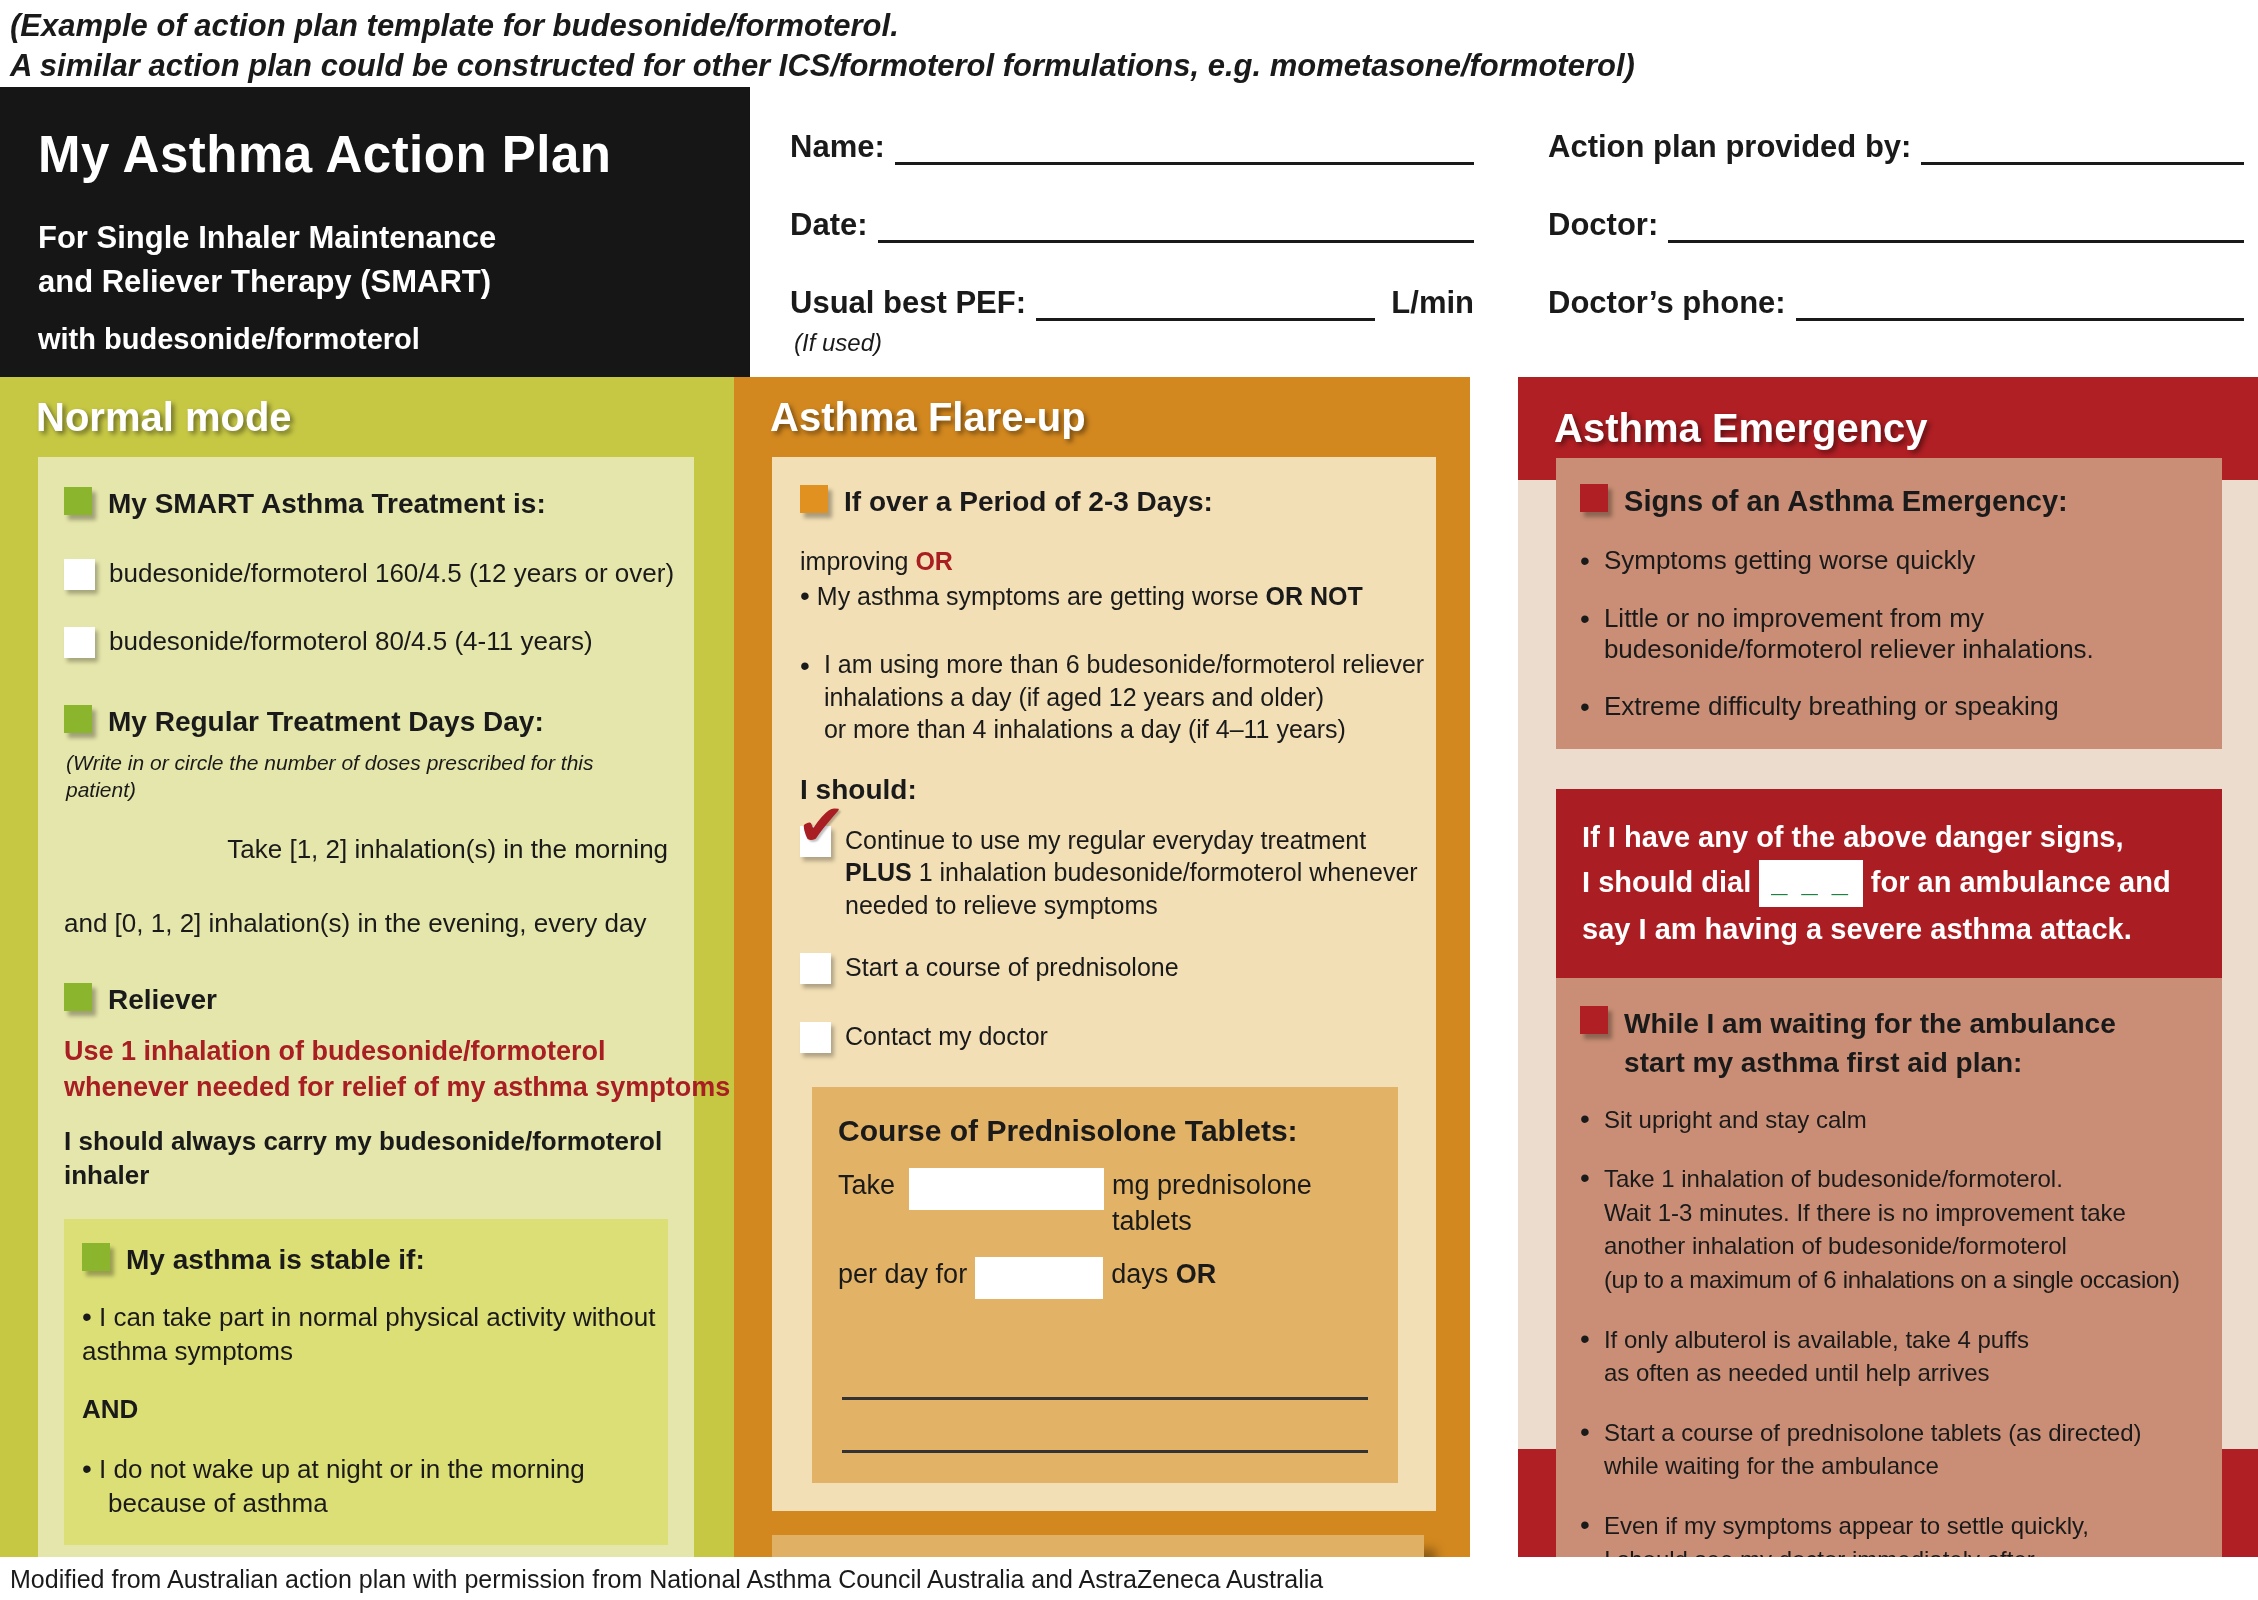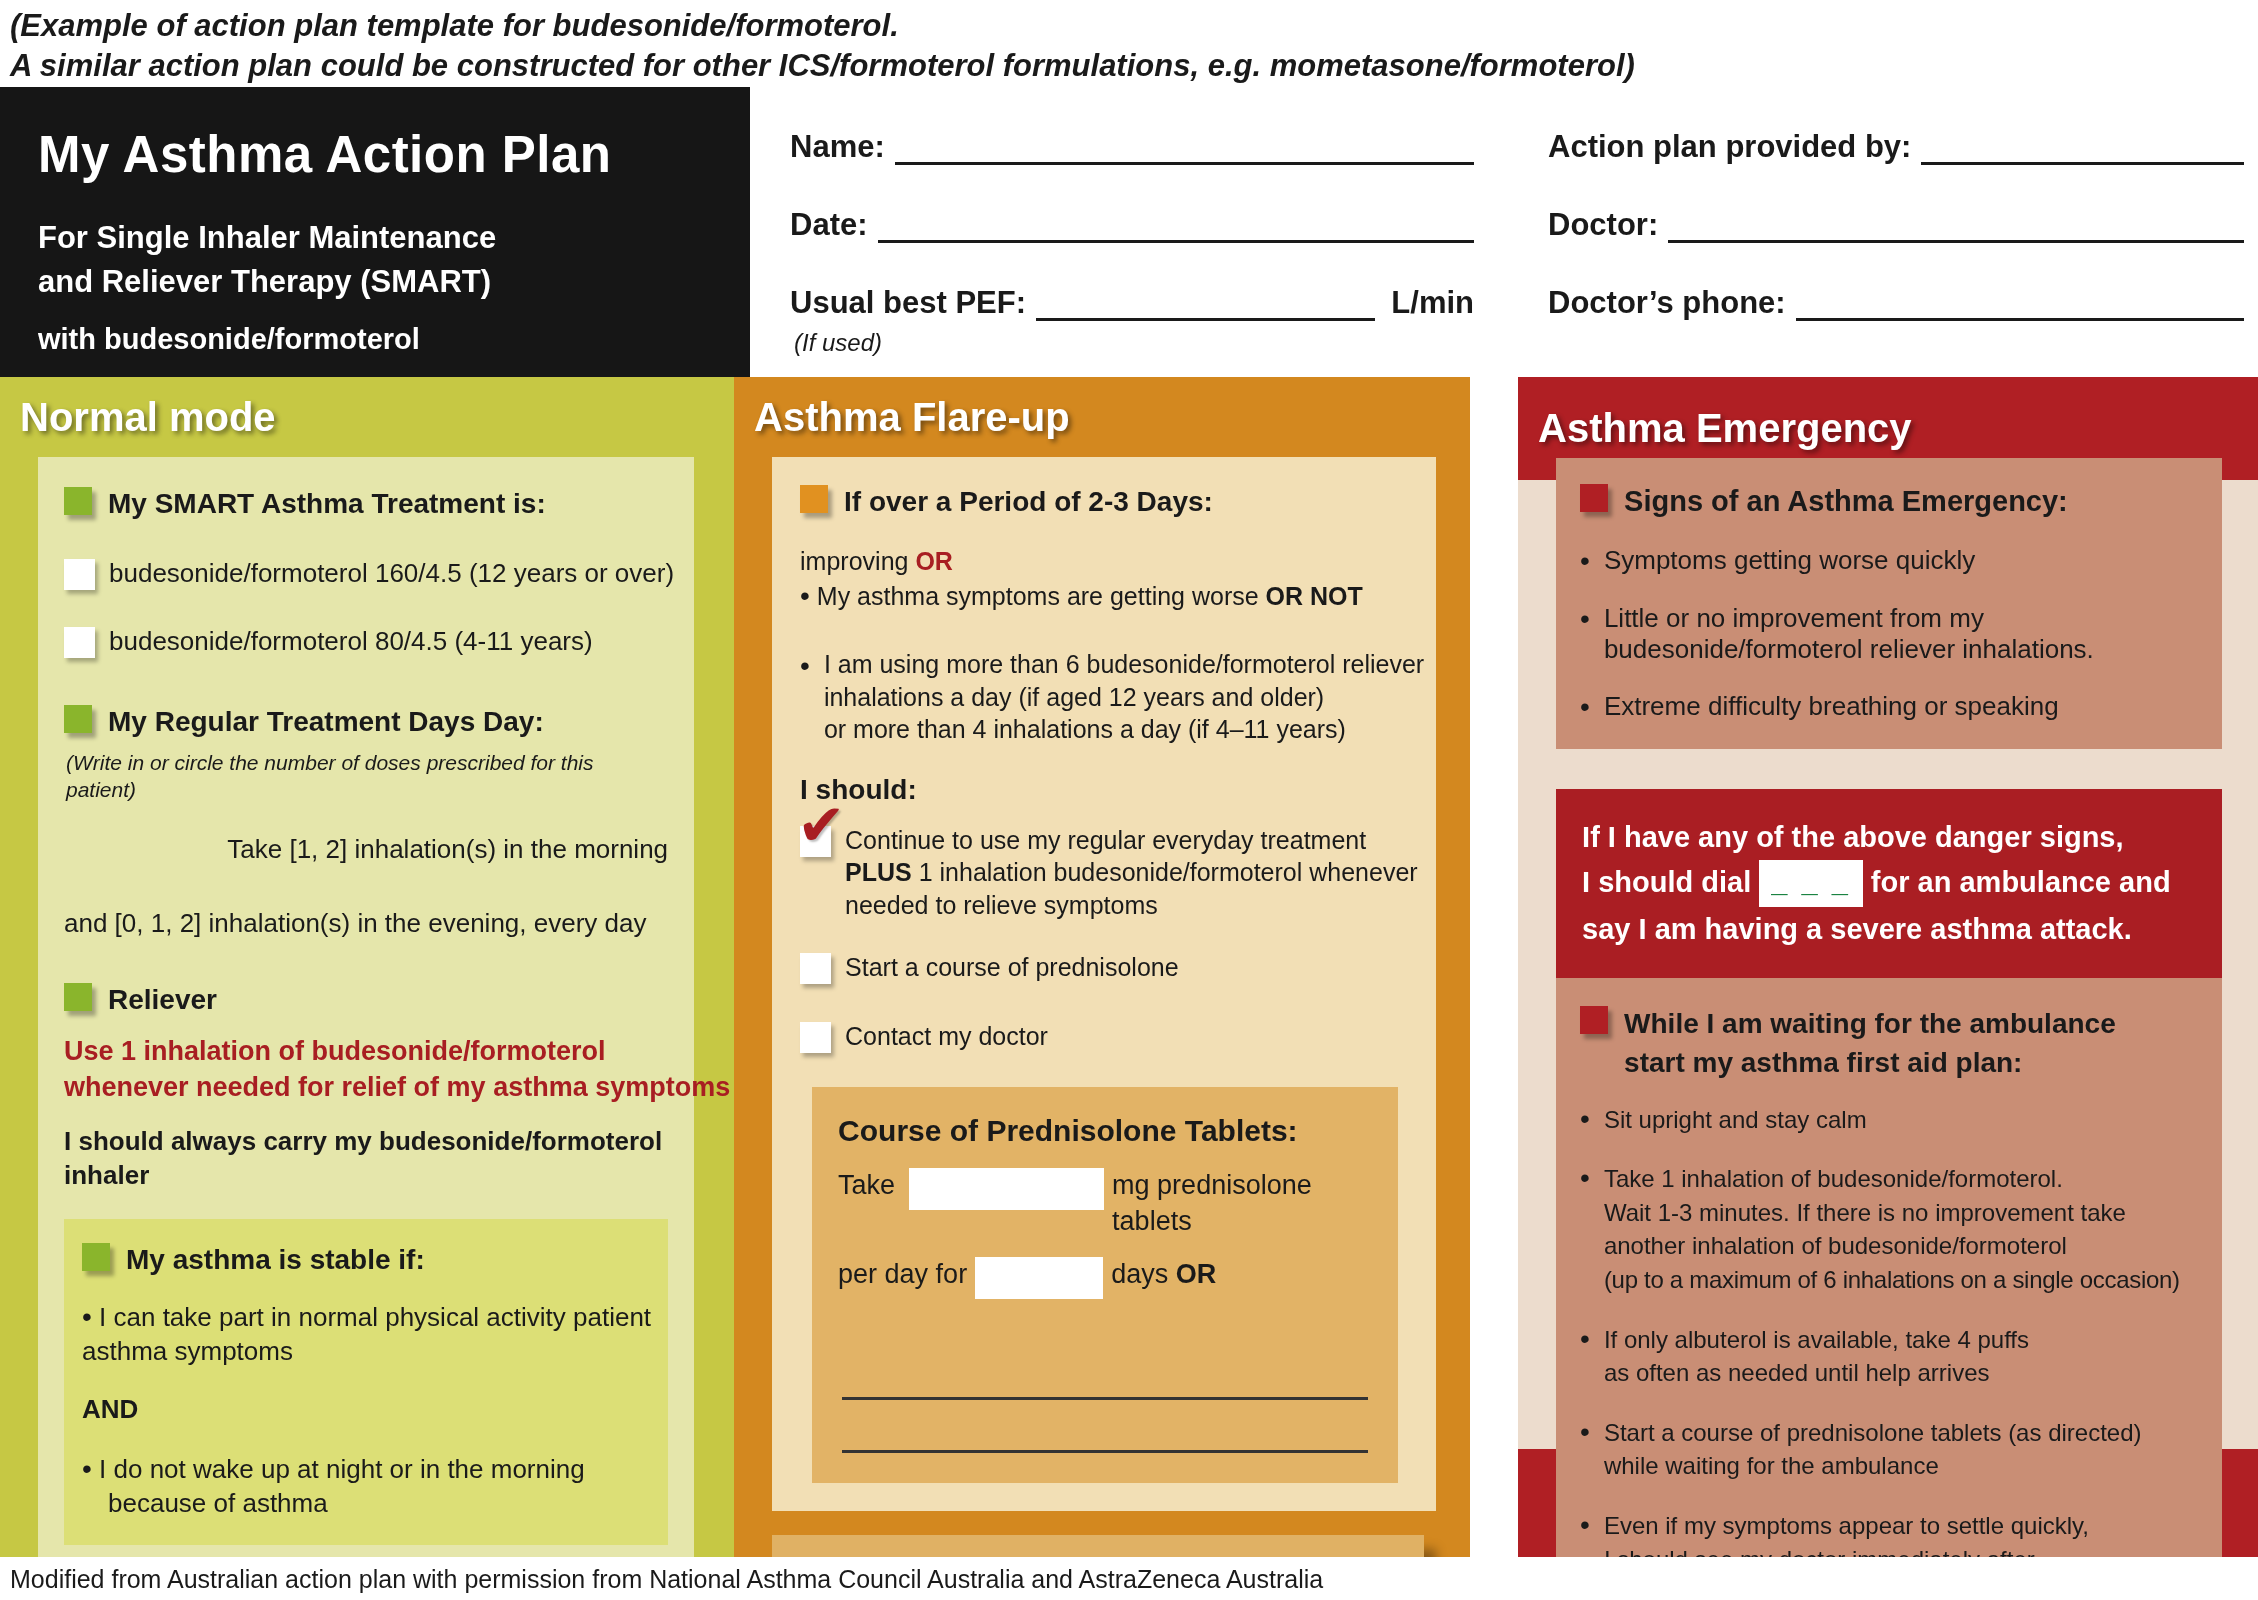--- a/index.html
+++ b/index.html
@@ -27,21 +27,21 @@
   .fline { flex:1; border-bottom:3px solid #1a1a1a; height:40px; margin-left:10px; }
   .funit { font-weight:bold; font-size:31px; margin-left:16px; }
   .ifused { font-style:italic; font-size:24px; margin:-26px 0 0 4px; }
 
   
   .columns { display:flex; height:1180px; }
   .col { box-sizing:border-box; position:relative; overflow:hidden; }
   .col-normal { width:750px; background:var(--normal-bg,#c6c844); }
   .col-flare  { width:752px; background:var(--flare-bg,#d3881f); }
   .col-emerg  { width:756px; background:var(--pink-bg,#ecdccd);margin-left:48px; }
-  .col-heading { height:80px; display:flex; align-items:center; padding-left:20px;
+  .col-heading { height:80px; display:flex; align-items:center; padding-left:36px;
     color:#fff; font-weight:bold; font-size:40px; text-shadow:3px 3px 5px rgba(0,0,0,0.45); }
   .emerg-head { height:103px; background:var(--emergency-red,#b01f24); }
 
   .panel { margin:0 40px 0 38px; background:var(--normal-panel,#e5e6ab); padding:28px 26px 26px; font-size:26px; line-height:1.3; }
   .panel-flare { margin:0 34px 0 38px; background:var(--flare-panel,#f2dfb5); padding:26px 28px 28px; font-size:25px; line-height:1.3; }
 
   .sq { width:28px; height:28px; flex:0 0 auto; box-shadow:4px 5px 4px rgba(0,0,0,0.3); }
   .sq-green  { background:var(--green-bullet,#8ab52c); }
   .sq-orange { background:var(--orange-bullet,#e19120); }
   .sq-red    { background:var(--red-bullet,#b01f24); }
@@ -194,21 +194,21 @@
       <div class="carry mt20">I should always carry my budesonide/formoterol inhaler</div>
 
       <div class="stable-box">
         <div class="sect">
           <span class="sq sq-green"></span>
           <span class="lines">
               <span class="ln">My asthma is stable if:</span>
             </span>
         </div>
         <div class="mt20">
-          <span class="ln"><span class="dot"></span> <span>I can take part in normal physical activity patient</span></span>
+          <span class="ln"><span class="dot"></span> <span>I can take part in normal physical activity without</span></span>
           <span class="ln">asthma symptoms</span>
         </div>
         <div class="bold mt24">AND</div>
         <div class="mt24">
           <span class="ln"><span class="dot"></span> <span>I do not wake up at night or in the morning</span></span>
           <span class="ln" style="padding-left:26px;">because of asthma</span>
         </div>
       </div>
     </div>
 

